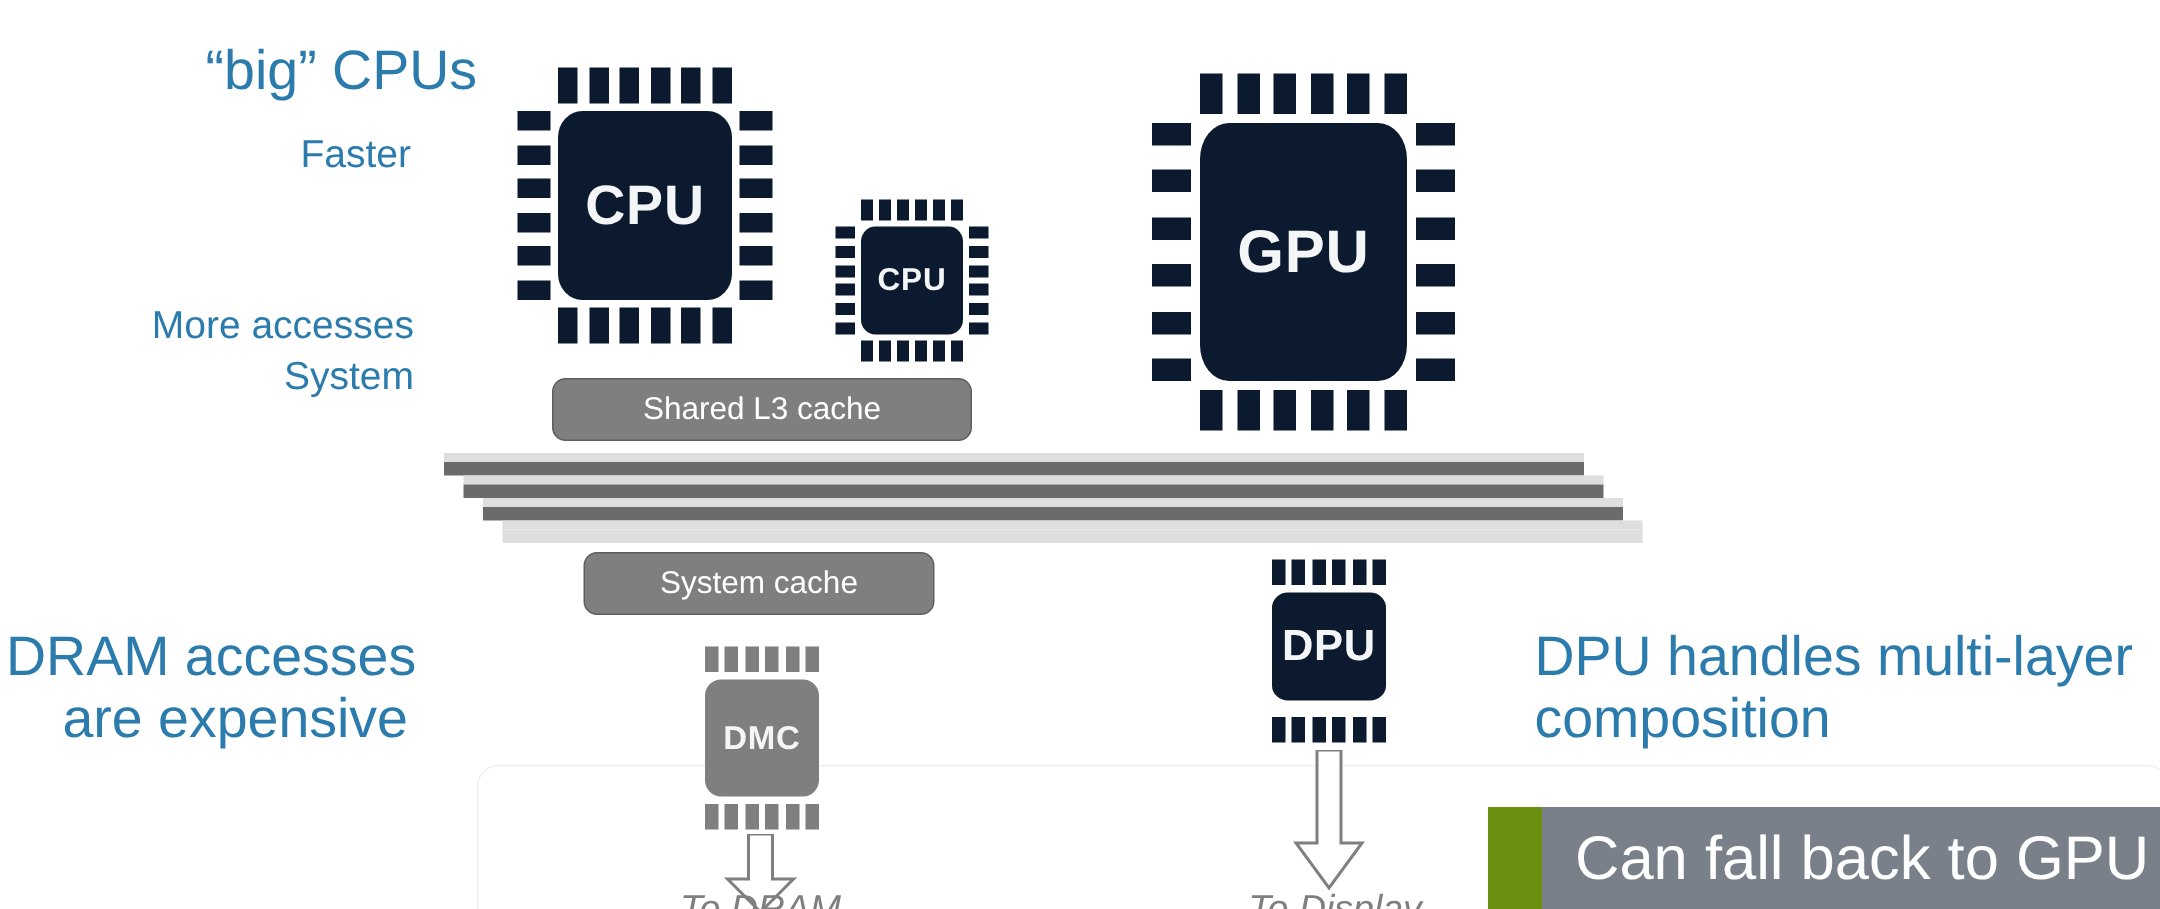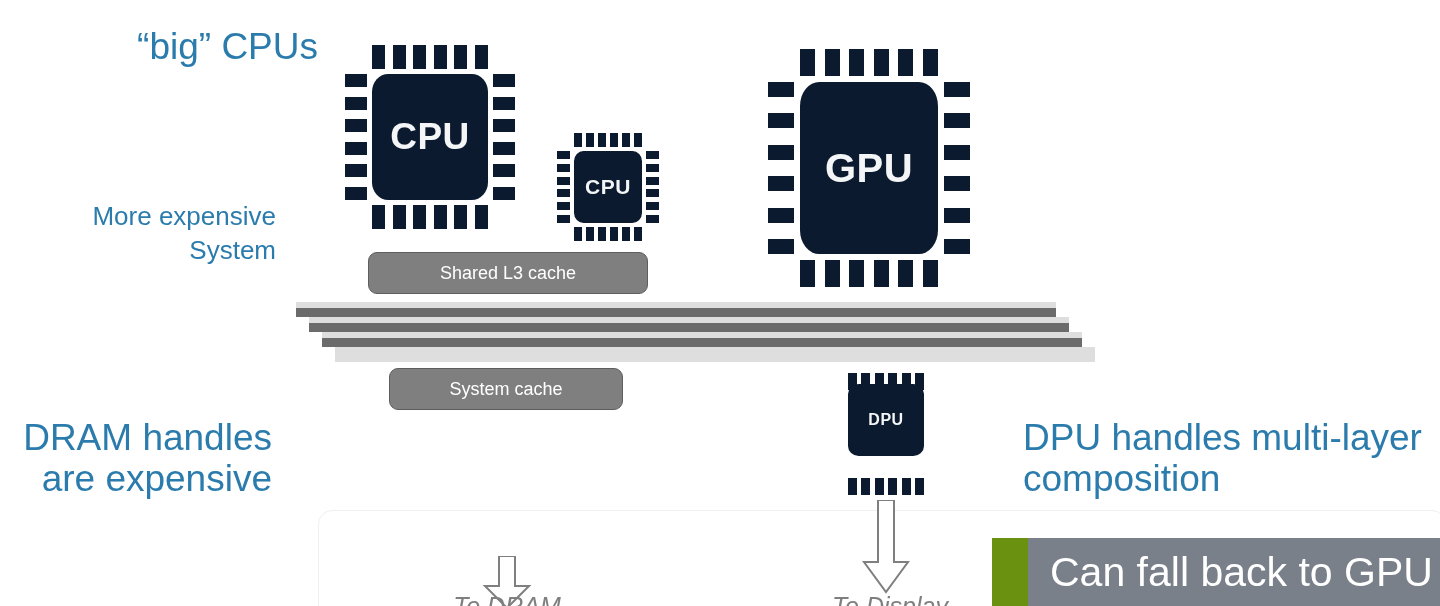--- a/index.html
+++ b/index.html
@@ -77,21 +77,21 @@
   .cachebar {
     position: absolute;
     background: #7f7f7f;
     border: 1px solid #5e5e5e;
     border-radius: 9px;
     box-sizing: border-box;
     display: flex;
     align-items: center;
     justify-content: center;
     color: #ffffff;
-    font-size: 18px;
+    font-size: 21px;
   }
 
   
   #bus { position: absolute; left: 296px; top: 302px; width: 800px; height: 58px; }
   .bus-layer { position: absolute; width: 760px; }
   .bus-layer .hi { height: 6px;  background: #dedede; }
   .bus-layer .lo { height: 9px;  background: #6b6b6b; }
   .bus-layer.tail .lo { background: #dedede; }
 
   
@@ -135,23 +135,24 @@
   }
 </style>
 </head>
 <body>
 
 <div id="slide">
 
   <div id="placeholder-box"></div>
 
   <div class="anno anno-big anno-right" id="anno-big-cpus">“big” CPUs</div>
-  <div class="anno anno-small anno-right" id="anno-more-eff">More expensive</div>
+  <div class="anno anno-small anno-right" id="anno-faster">Faster</div>
+  <div class="anno anno-small anno-right" id="anno-more-eff">More accesses</div>
   <div class="anno anno-small anno-right" id="anno-smaller">System</div>
-  <div class="anno anno-big anno-right" id="anno-dram">DRAM handles
+  <div class="anno anno-big anno-right" id="anno-dram">DRAM accesses
 are expensive</div>
   <div class="anno anno-big anno-left" id="anno-dpu-desc">DPU handles multi-layer
 composition</div>
 
   <div class="chip navy" id="chip-big-cpu" style="left:334px; top:42px; width:192px; height:190px;">
     <div class="body" style="left:38px; top:32px; width:116px; height:126px; font-size:37px;">CPU</div>
     <div class="pins-top">
         <div class="pin" style="width: 13px; height: 24px; left: 38px; top: 3px;"></div>
         <div class="pin" style="width: 13px; height: 24px; left: 58.6px; top: 3px;"></div>
         <div class="pin" style="width: 13px; height: 24px; left: 79.2px; top: 3px;"></div>
@@ -277,41 +278,60 @@
     <div class="bus-layer tail" style="left:39px; top:45px;">
       <div class="hi"></div>
       <div class="lo"></div>
     </div>
   </div>
 
   <div class="cachebar" id="system-cache" style="left:389px; top:368px; width:234px; height:42px;">
     <span>System cache</span>
   </div>
 
-
-  <div class="chip navy" id="chip-dpu" style="left:840px; top:372px; width:92px; height:124px;">
-    <div class="body" style="left:8px; top:12px; width:76px; height:72px; font-size:16px;">DPU</div>
+  <div class="chip gray" id="chip-dmc" style="left:462px; top:430px; width:92px; height:124px;">
+    <div class="body" style="left:8px; top:23px; width:76px; height:78px; font-size:22px;">DMC</div>
     <div class="pins-top">
         <div class="pin" style="width: 9px; height: 17px; left: 8px; top: 1px;"></div>
         <div class="pin" style="width: 9px; height: 17px; left: 21.4px; top: 1px;"></div>
         <div class="pin" style="width: 9px; height: 17px; left: 34.8px; top: 1px;"></div>
         <div class="pin" style="width: 9px; height: 17px; left: 48.2px; top: 1px;"></div>
         <div class="pin" style="width: 9px; height: 17px; left: 61.6px; top: 1px;"></div>
         <div class="pin" style="width: 9px; height: 17px; left: 75px; top: 1px;"></div>
       </div>
     <div class="pins-bottom">
         <div class="pin" style="width: 9px; height: 17px; left: 8px; top: 106px;"></div>
         <div class="pin" style="width: 9px; height: 17px; left: 21.4px; top: 106px;"></div>
         <div class="pin" style="width: 9px; height: 17px; left: 34.8px; top: 106px;"></div>
         <div class="pin" style="width: 9px; height: 17px; left: 48.2px; top: 106px;"></div>
         <div class="pin" style="width: 9px; height: 17px; left: 61.6px; top: 106px;"></div>
         <div class="pin" style="width: 9px; height: 17px; left: 75px; top: 106px;"></div>
       </div>
   </div>
 
+  <div class="chip navy" id="chip-dpu" style="left:840px; top:372px; width:92px; height:124px;">
+    <div class="body" style="left:8px; top:23px; width:76px; height:72px; font-size:29px;">DPU</div>
+    <div class="pins-top">
+        <div class="pin" style="width: 9px; height: 17px; left: 8px; top: 1px;"></div>
+        <div class="pin" style="width: 9px; height: 17px; left: 21.4px; top: 1px;"></div>
+        <div class="pin" style="width: 9px; height: 17px; left: 34.8px; top: 1px;"></div>
+        <div class="pin" style="width: 9px; height: 17px; left: 48.2px; top: 1px;"></div>
+        <div class="pin" style="width: 9px; height: 17px; left: 61.6px; top: 1px;"></div>
+        <div class="pin" style="width: 9px; height: 17px; left: 75px; top: 1px;"></div>
+      </div>
+    <div class="pins-bottom">
+        <div class="pin" style="width: 9px; height: 17px; left: 8px; top: 106px;"></div>
+        <div class="pin" style="width: 9px; height: 17px; left: 21.4px; top: 106px;"></div>
+        <div class="pin" style="width: 9px; height: 17px; left: 34.8px; top: 106px;"></div>
+        <div class="pin" style="width: 9px; height: 17px; left: 48.2px; top: 106px;"></div>
+        <div class="pin" style="width: 9px; height: 17px; left: 61.6px; top: 106px;"></div>
+        <div class="pin" style="width: 9px; height: 17px; left: 75px; top: 106px;"></div>
+      </div>
+  </div>
+
   <div class="arrow" style="left:479px; top:556px; width:56px; height:54px;">
     <svg width="56" height="54" viewBox="0 0 56 54">
       <polygon points="20,0 36,0 36,30 50,30 28,52 6,30 20,30" fill="#ffffff" stroke="#7f7f7f" stroke-width="2"></polygon>
     </svg>
   </div>
   <div class="arrow" style="left:858px; top:500px; width:56px; height:94px;">
     <svg width="56" height="94" viewBox="0 0 56 94">
       <polygon points="20,0 36,0 36,62 50,62 28,92 6,62 20,62" fill="#ffffff" stroke="#7f7f7f" stroke-width="2"></polygon>
     </svg>
   </div>

